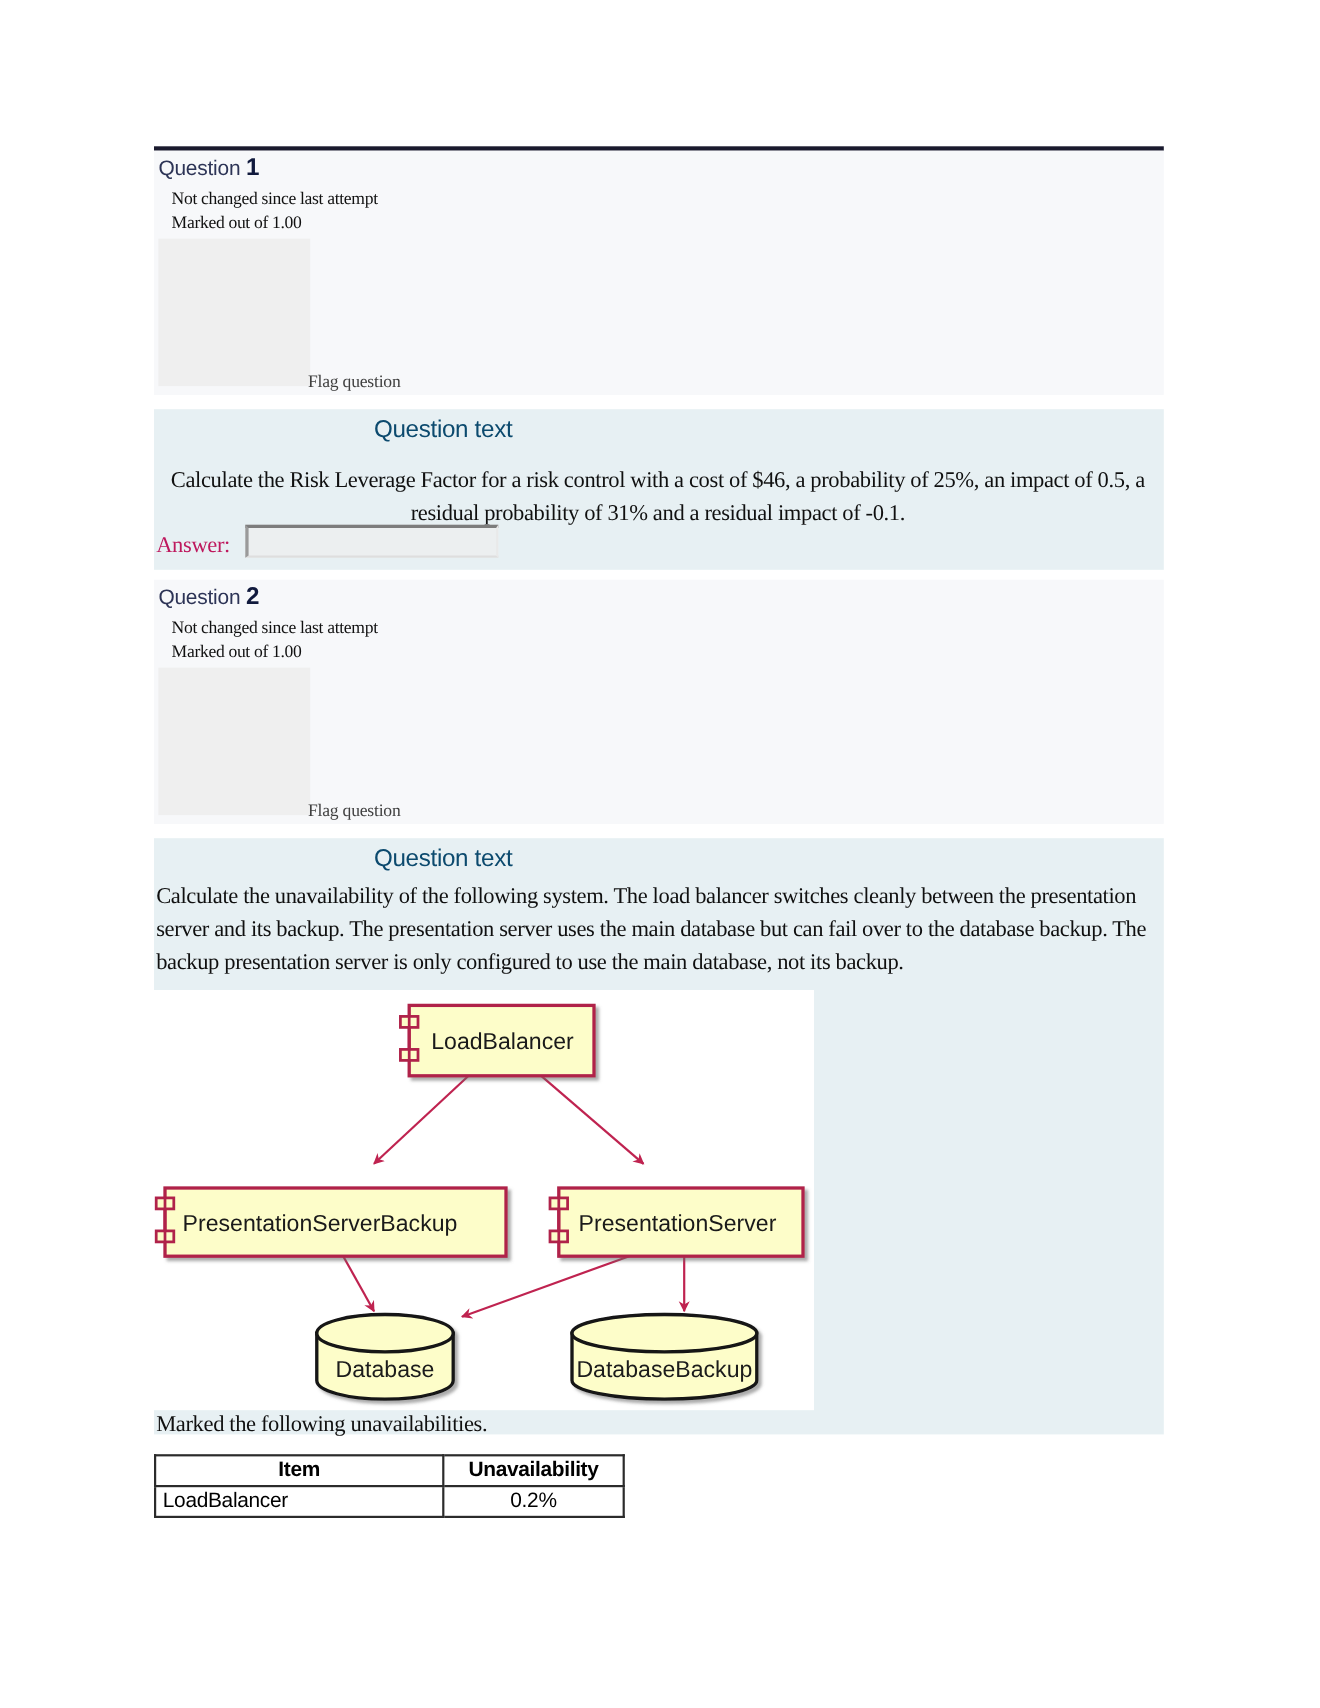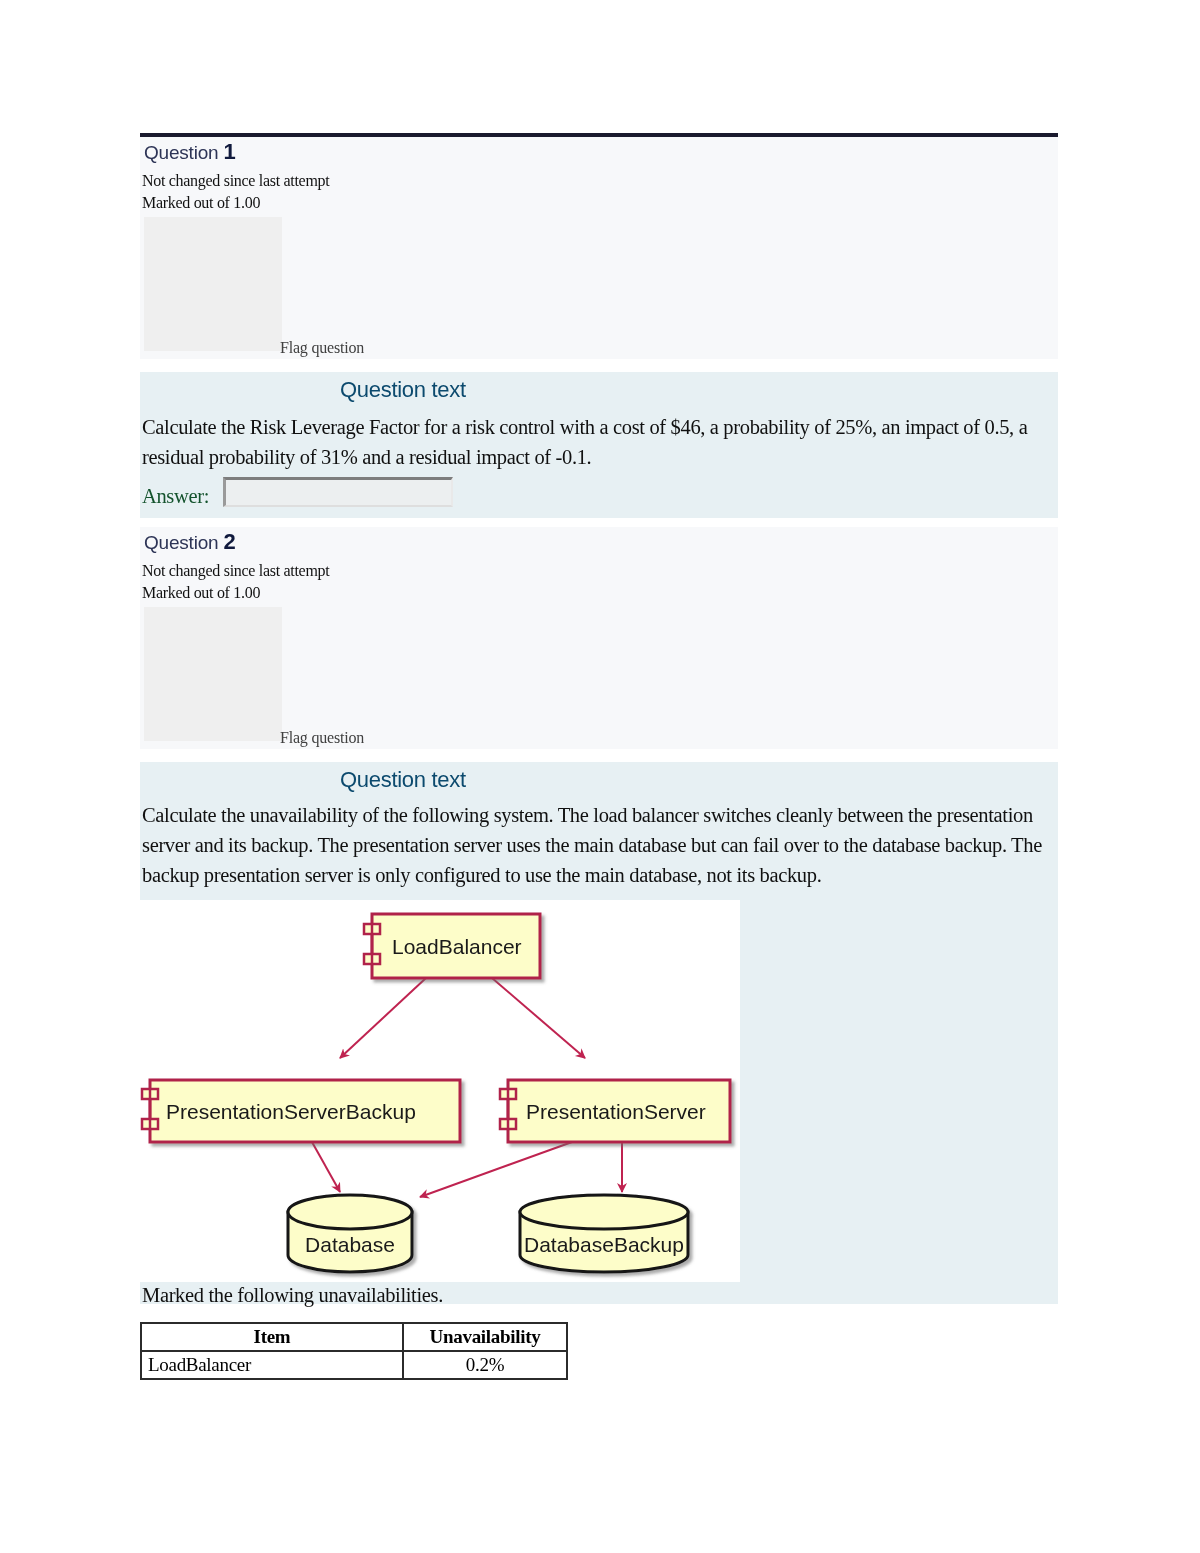--- a/index.html
+++ b/index.html
@@ -47,21 +47,21 @@
     letter-spacing: -0.2px;
     white-space: nowrap;
   }
   .q-title b {
     font-size: 22px;
     font-weight: bold;
     color: #111a3d;
   }
   .q-meta {
     position: absolute;
-    left: 2px;
+    left: 16px;
     font-size: 16px;
     font-family: "Liberation Serif", "DejaVu Serif", serif;
     color: #111111;
     white-space: nowrap;
     letter-spacing: -0.3px;
   }
   .q-graybox {
     position: absolute;
     left: 4px;
     width: 138px;
@@ -95,21 +95,21 @@
     left: 2px;
     font-size: 20.5px;
     line-height: 30px;
     color: #101010;
     letter-spacing: -0.35px;
   }
 
   .answer-row {
     position: absolute;
     font-size: 20.5px;
-    color: #14532d;
+    color: #be185d;
     letter-spacing: -0.35px;
     white-space: nowrap;
   }
   .answer-input {
     position: absolute;
     width: 230px;
     height: 30px;
     background: #eceff0;
     border-top: 3px solid #7d7d7d;
     border-left: 3px solid #9a9a9a;
@@ -135,21 +135,21 @@
 
   
   .unav-table {
     position: absolute;
     left: 140px;
     border-collapse: collapse;
     background: #ffffff;
   }
   .unav-table th, .unav-table td {
     border: 2px solid #2b2b2b;
-    font-family: Liberation Serif, serif;
+    font-family: Liberation Sans, sans-serif;
     font-size: 19px;
     padding: 2px 6px;
     letter-spacing: -0.3px;
   }
   .unav-table th {
     font-weight: bold;
     text-align: center;
   }
   .unav-table td.item-cell { text-align: left; }
   .unav-table td.val-cell { text-align: center; }
@@ -169,21 +169,21 @@
       <b>1</b>
     </div>
     <div class="q-meta" style="top:35px">Not changed since last attempt</div>
     <div class="q-meta" style="top:57px">Marked out of 1.00</div>
     <div class="q-graybox" style="top:80px; height:134px;"></div>
     <div class="q-flag" style="left:140px; top:202px;">Flag question</div>
   </div>
 
   <div class="qtext-panel" style="top:372px; height:146px;">
     <div class="qtext-label" style="left:200px; top:5px;">Question text</div>
-    <div class="qtext-body" style="top:40px; width:912px;">Calculate the Risk Leverage Factor for a risk control with a cost of $46, a probability of 25%, an impact of 0.5, a residual probability of 31% and a residual impact of -0.1.</div>
+    <div class="qtext-body" style="top:50px; width:912px;text-align:center;">Calculate the Risk Leverage Factor for a risk control with a cost of $46, a probability of 25%, an impact of 0.5, a residual probability of 31% and a residual impact of -0.1.</div>
     <div class="answer-row" style="left:2px; top:113px;">Answer:</div>
     <input class="answer-input" style="left: 83px; top: 105px;" type="text" placeholder="">
   </div>
 
   <div class="q-block" style="top:527px; height:222px;">
     <div class="q-title">
       <span>Question</span>
       <b>2</b>
     </div>
     <div class="q-meta" style="top:35px">Not changed since last attempt</div>

